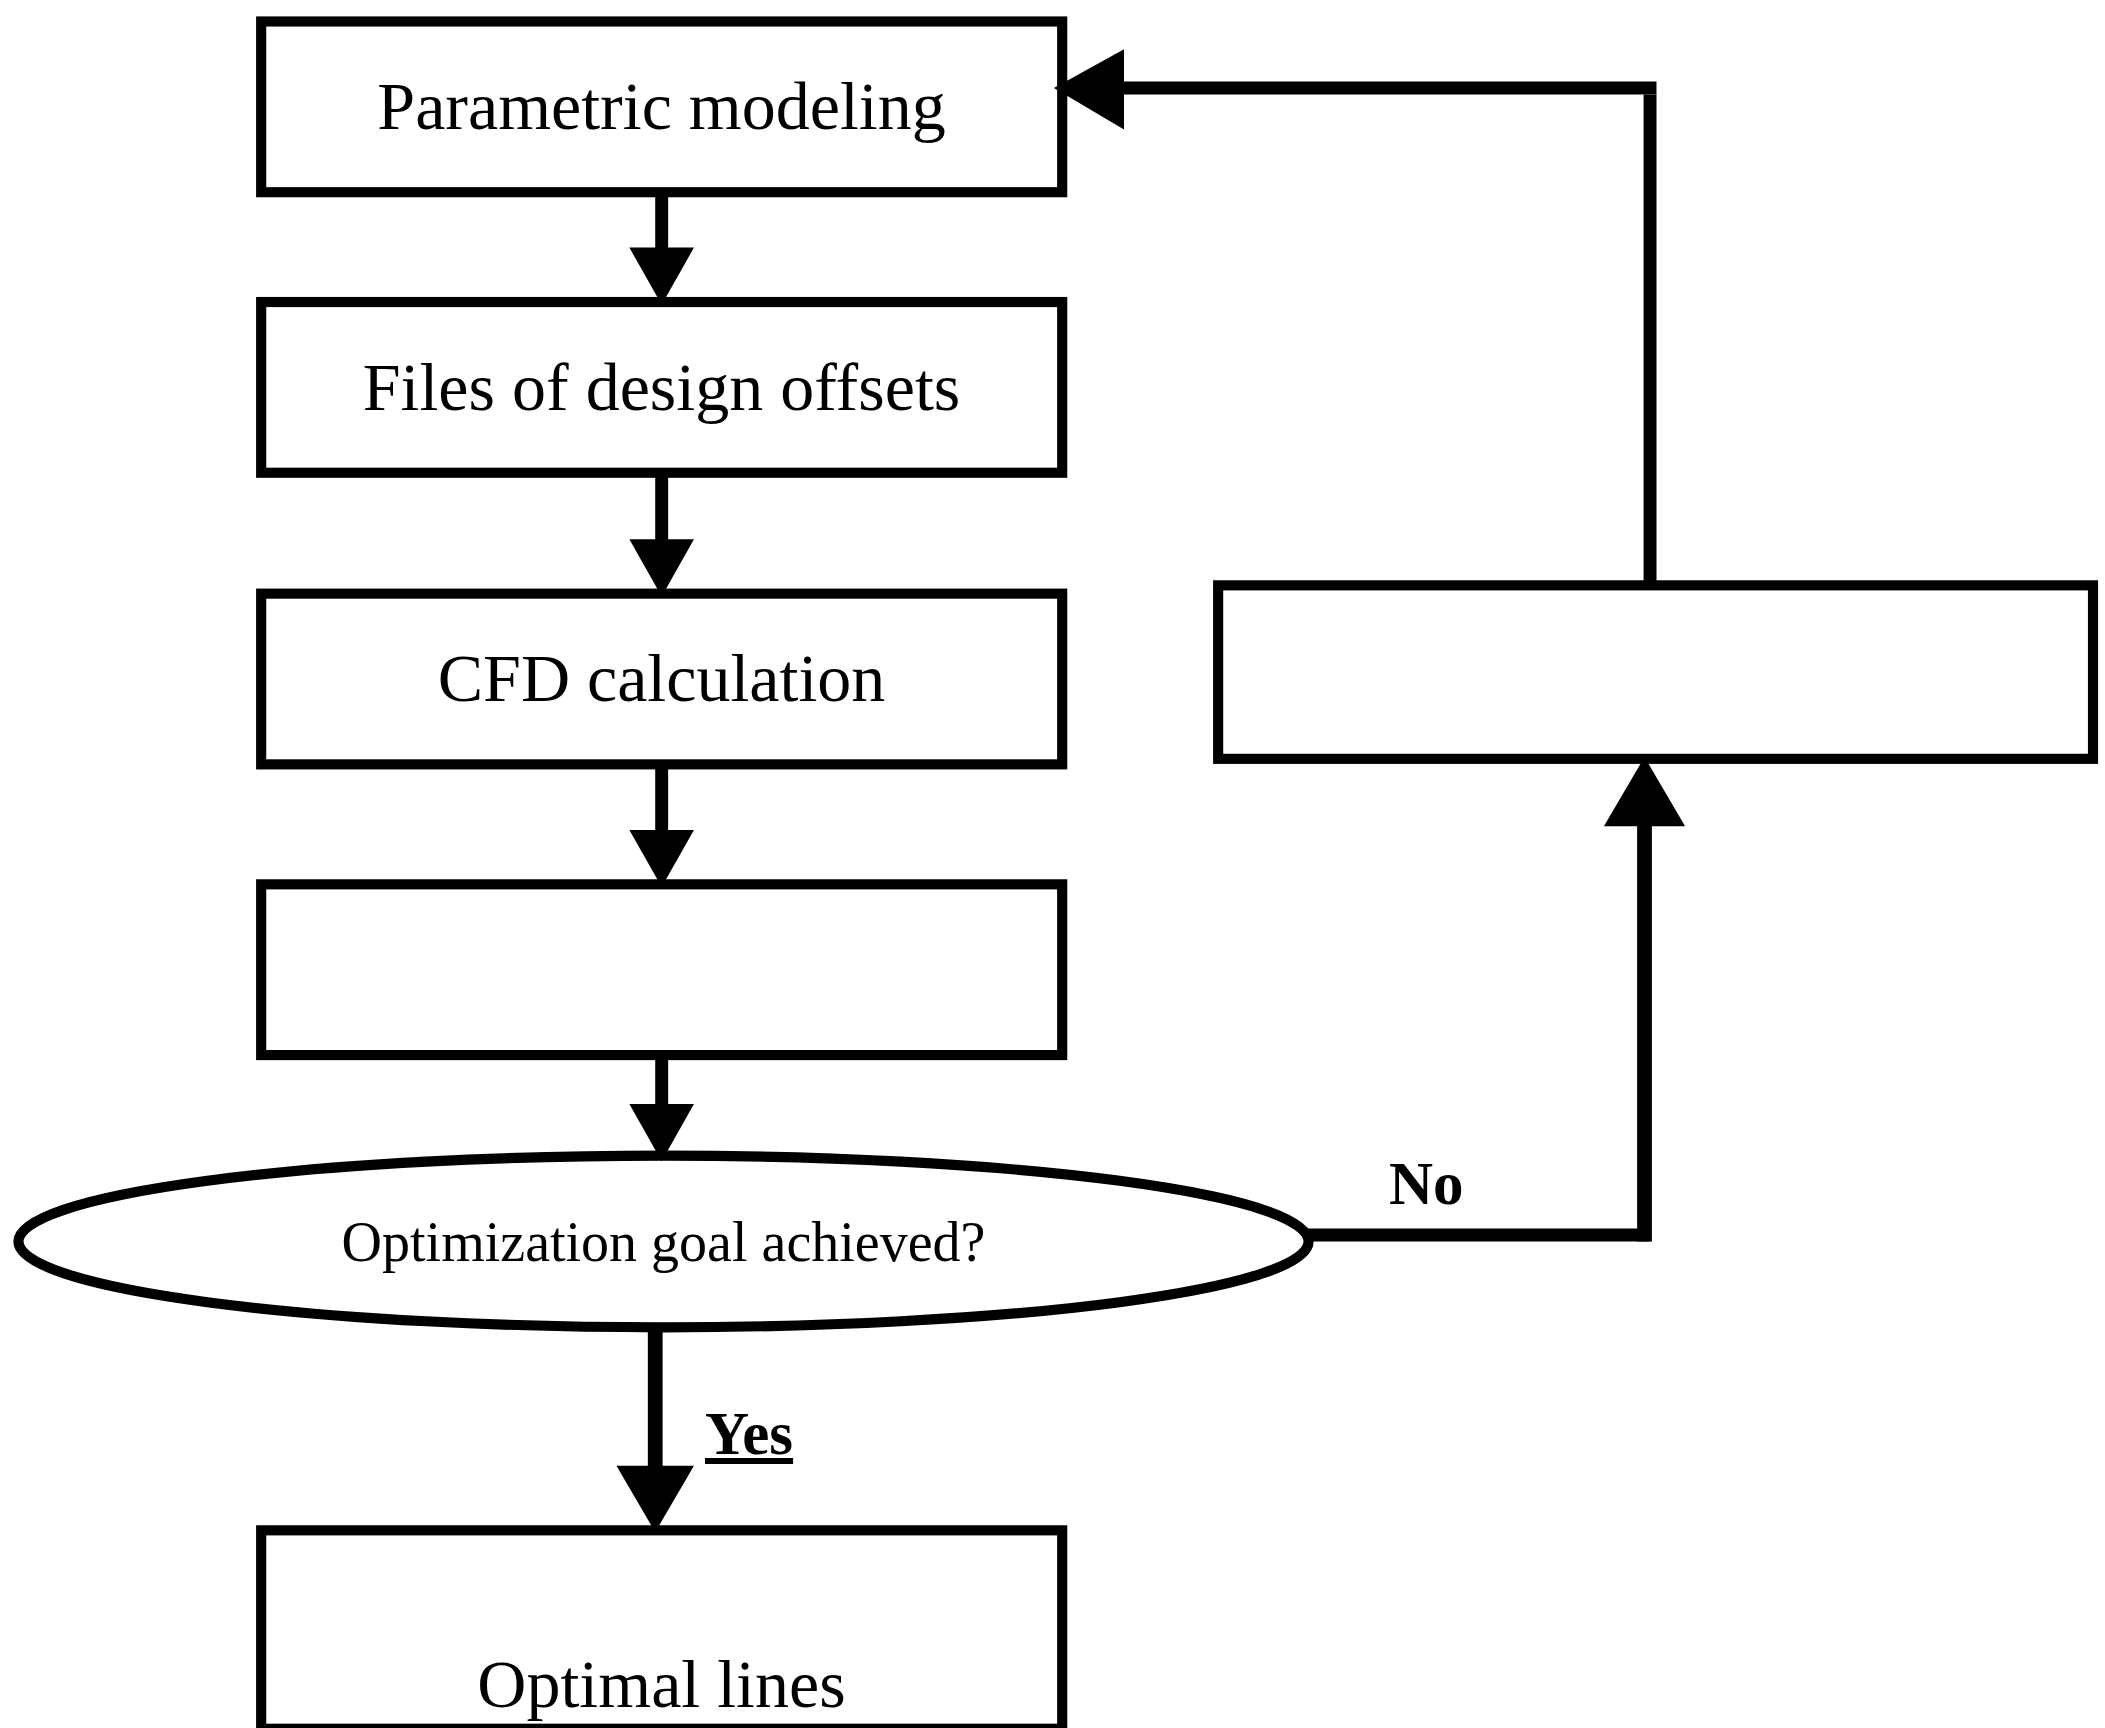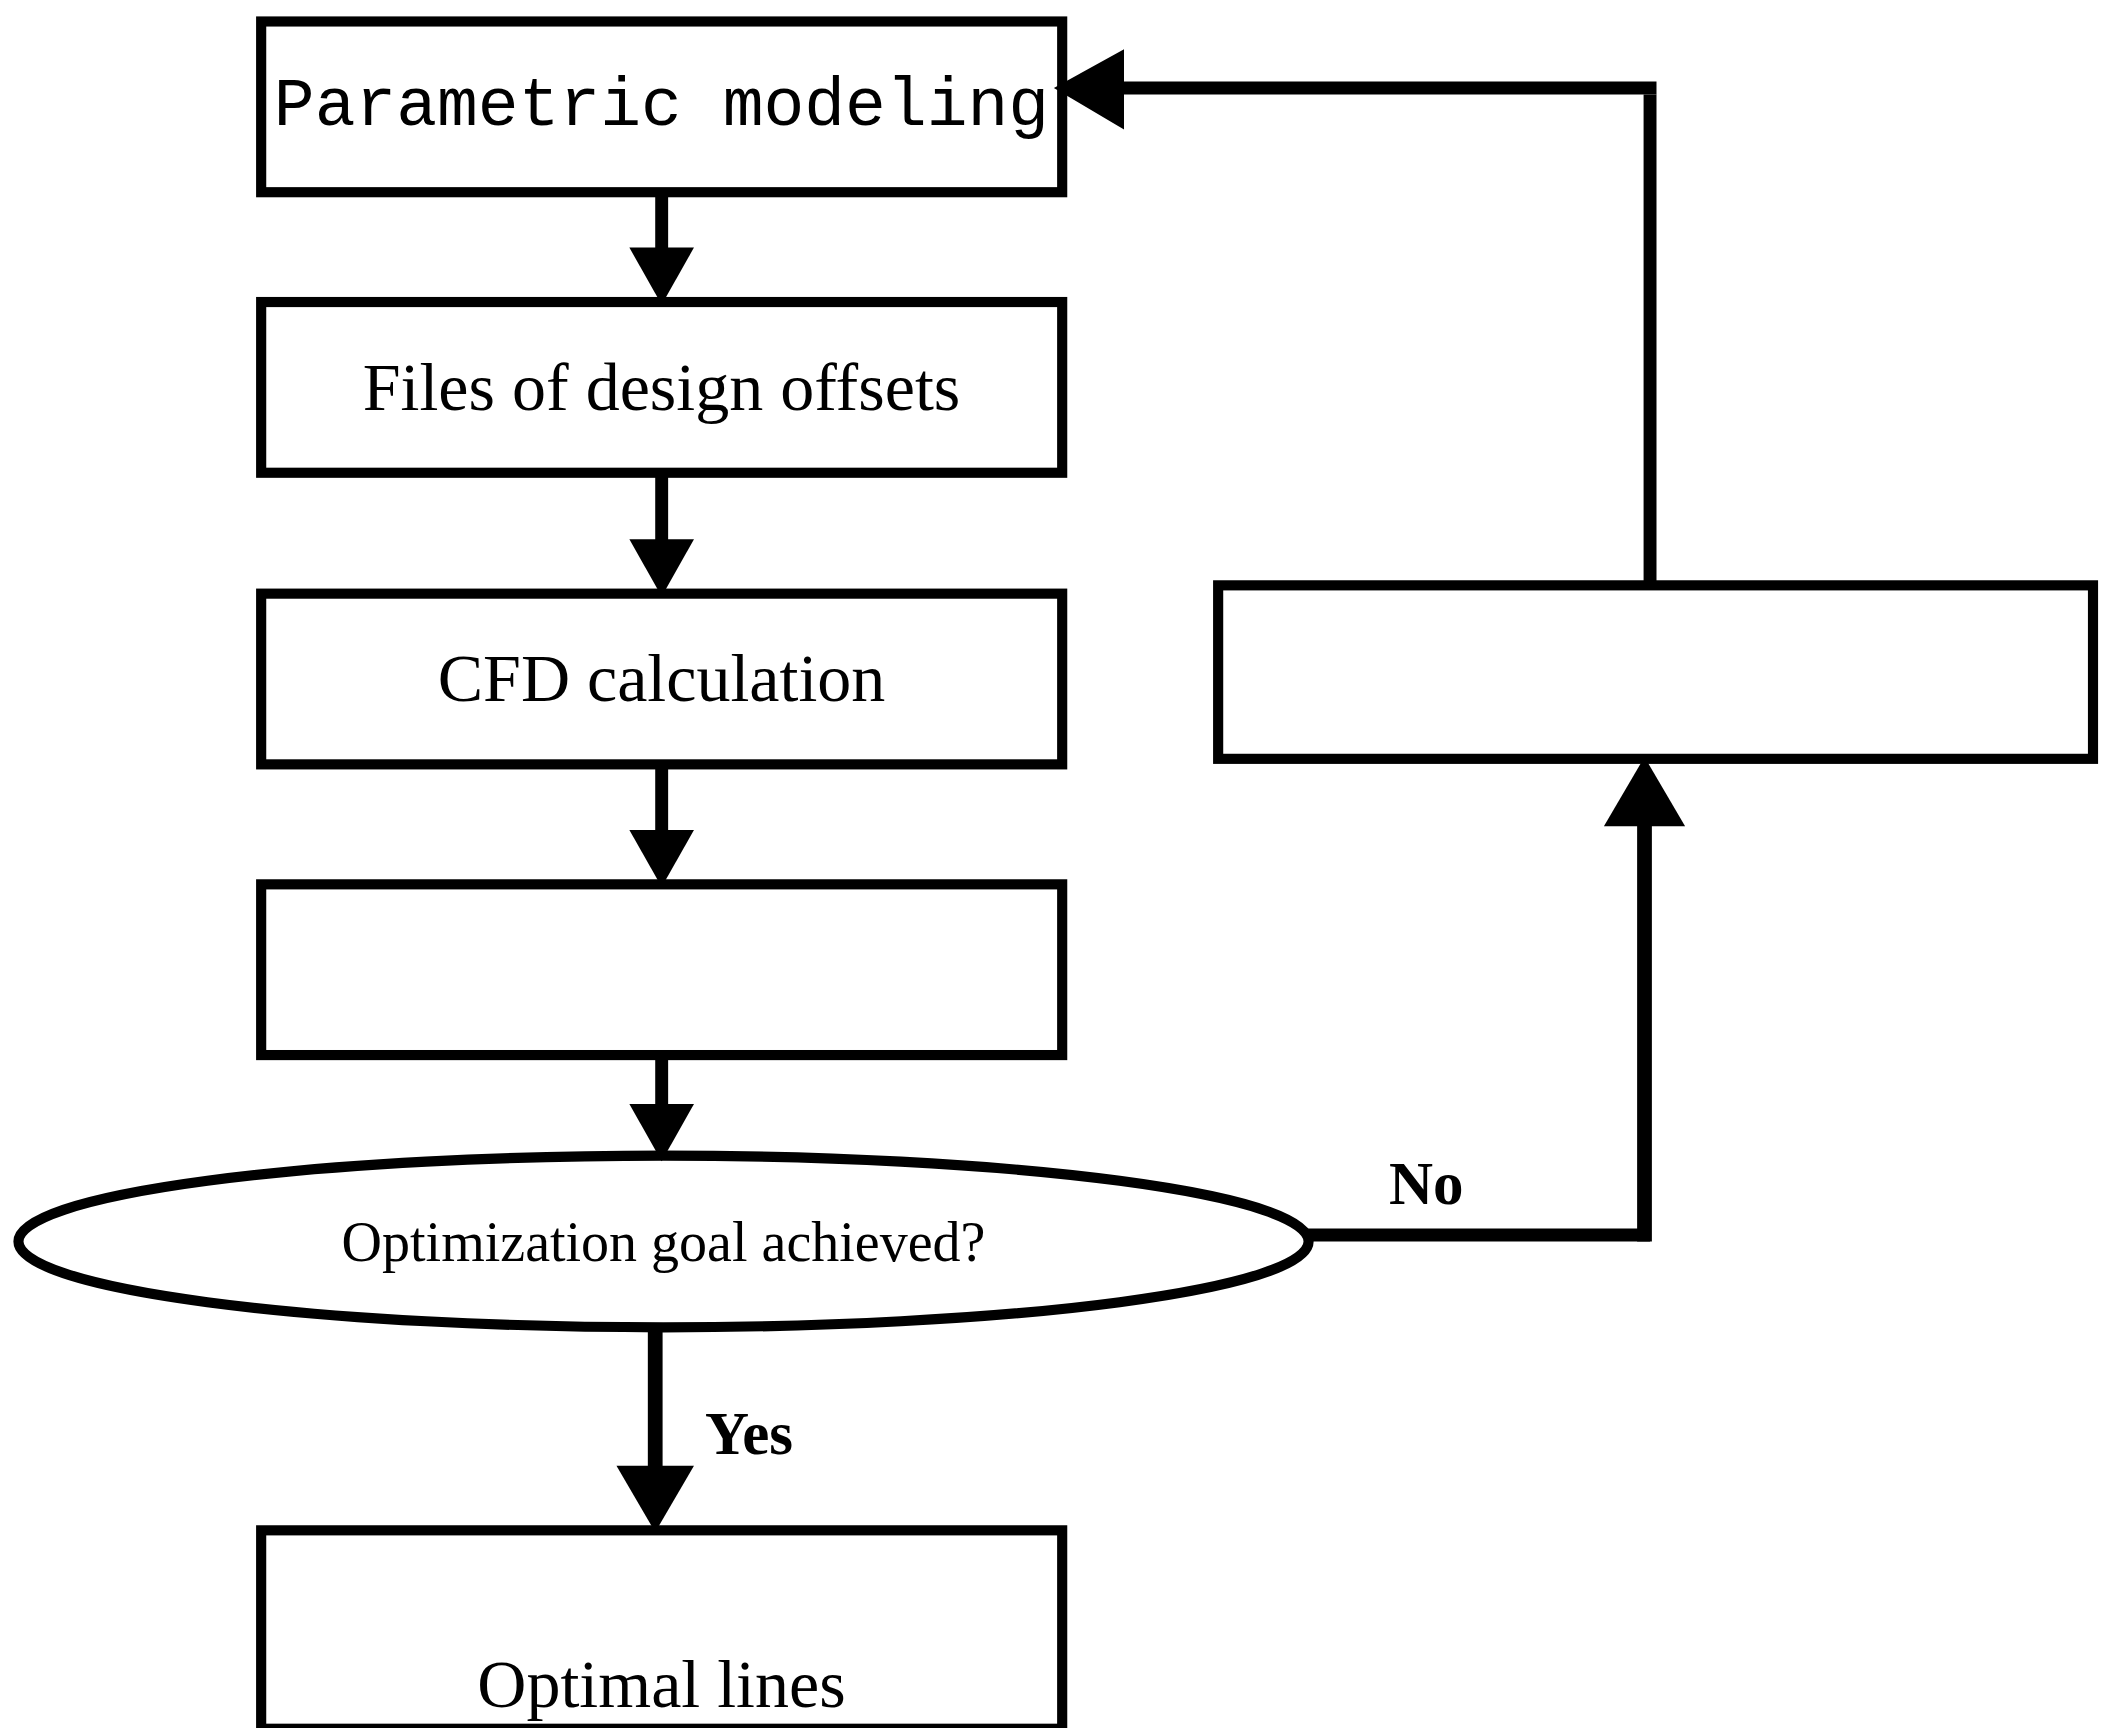--- a/index.html
+++ b/index.html
@@ -112,35 +112,35 @@
     </g>
 
     <g>
       <line x1="1788" y1="634" x2="1788" y2="102" stroke="#000000" stroke-width="14"></line>
       <line x1="1795" y1="95" x2="1190" y2="95" stroke="#000000" stroke-width="14"></line>
       <polygon points="1142,95 1218,53 1218,140" fill="#000000"></polygon>
     </g>
 
   </svg>
 
-  <div class="node-label box-label" style="left:261px; top:21px; width:801px; height:171px;font-family:Liberation Mono, monospace;">Parametric modeling</div>
+  <div class="node-label box-label" style="left:261px; top:21px; width:801px; height:171px;">Parametric modeling</div>
 
   <div class="node-label box-label" style="left:261px; top:302px; width:801px; height:171px;">Files of design offsets</div>
 
   <div class="node-label box-label" style="left:261px; top:593px; width:801px; height:171px;">CFD calculation</div>
 
 
   <div class="node-label ellipse-label" style="left:18.5px; top:1156px; width:1290px; height:172px;">Optimization goal achieved?</div>
 
   <div class="node-label box-label" style="left:261px; top:1586px; width:801px; height:198px;">Optimal lines</div>
 
 
   <div class="edge-label" style="left:1369px; top:1153px;margin-left:20px;">No</div>
 
-  <div class="edge-label" style="left:705px; top:1403px;">Yes</div>
+  <div class="edge-label" style="left:705px; top:1403px;text-decoration:underline;">Yes</div>
 
   <div class="hit" style="left:261px; top:21px; width:801px; height:171px;"></div>
   <div class="hit" style="left:261px; top:302px; width:801px; height:171px;"></div>
   <div class="hit" style="left:261px; top:593px; width:801px; height:171px;"></div>
   <div class="hit" style="left:261px; top:884px; width:801px; height:171px;"></div>
   <div class="hit" style="left:18.5px; top:1156px; width:1290px; height:172px; border-radius:50%;"></div>
   <div class="hit" style="left:261px; top:1530px; width:801px; height:198px;"></div>
   <div class="hit" style="left:1218px; top:585px; width:875px; height:174px;"></div>
 
 </div>

